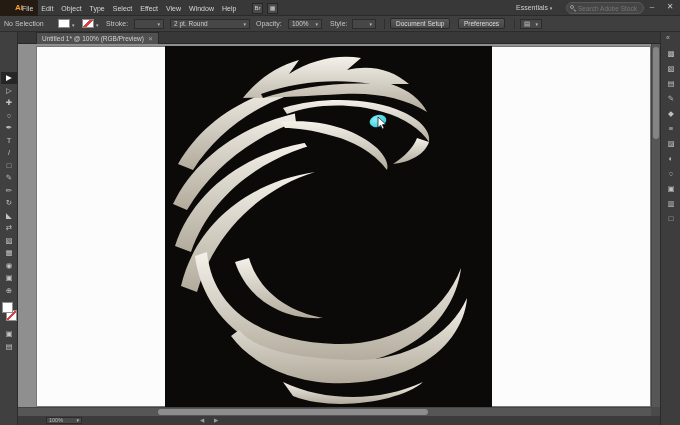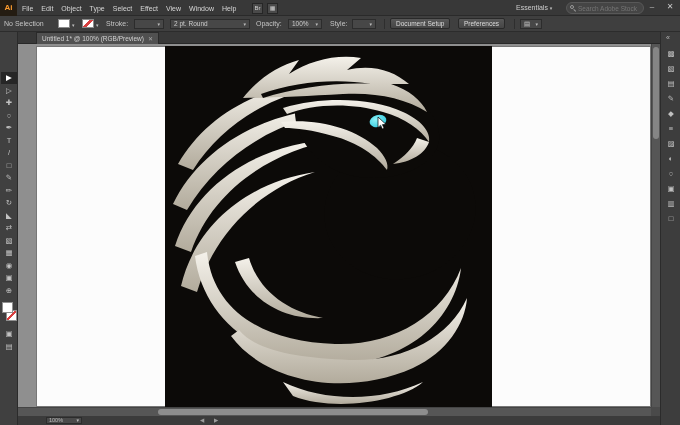--- a/index.html
+++ b/index.html
@@ -2,21 +2,21 @@
 <html><head>
 <meta charset="utf-8">
 <style>
   * { margin:0; padding:0; box-sizing:border-box; }
   html,body { width:680px; height:425px; }
   body { font-family:"Liberation Sans", sans-serif; background:#3a3a3a; overflow:hidden; }
   .app { position:relative; width:680px; height:425px; background:#3a3a3a; }
 
   
   .menubar { position:absolute; left:0; top:0; width:680px; height:16px; background:#383838; border-bottom:1px solid #2a2a2a; }
-  .ai-logo { position:absolute; left:0; top:0; width:17px; height:16px; background:#241c12; color:#ff9d2e; font-size:8px; font-weight:bold; text-align:center; line-height:16px; }
+  .ai-logo { position:absolute; left:0; top:0; width:38px; height:16px; background:#241c12; color:#ff9d2e; font-size:8px; font-weight:bold; text-align:center; line-height:16px; }
   .menus { position:absolute; left:22px; top:0; height:16px; display:flex; gap:8px; align-items:center; }
   .menu-item { font-size:7px; color:#d6d6d6; white-space:nowrap; }
   .appbar-sq { position:absolute; top:3px; width:11px; height:11px; background:#4a4a4a; border:1px solid #262626; color:#cfcfcf; font-size:6px; text-align:center; line-height:9px; }
   .workspace { position:absolute; left:516px; top:4px; font-size:7px; color:#cccccc; }
   .search-pill { position:absolute; left:566px; top:2px; width:78px; height:12px; background:#454545; border:1px solid #585858; border-radius:6px; display:flex; align-items:center; padding:0 3px; }
   .mag { position:relative; width:6px; height:6px; margin-right:2px; }
   .mag .lens { position:absolute; left:0; top:0; width:4px; height:4px; border:1px solid #9a9a9a; border-radius:50%; }
   .mag .tail { position:absolute; left:4px; top:4px; width:3px; height:1px; background:#9a9a9a; transform:rotate(45deg); transform-origin:0 0; }
   .search-pill input { background:transparent; border:none; outline:none; color:#9a9a9a; font-size:6.5px; width:62px; font-family:"Liberation Sans", sans-serif; }
   .winbtn { position:absolute; top:2px; font-size:8px; color:#c9c9c9; width:12px; text-align:center; }

